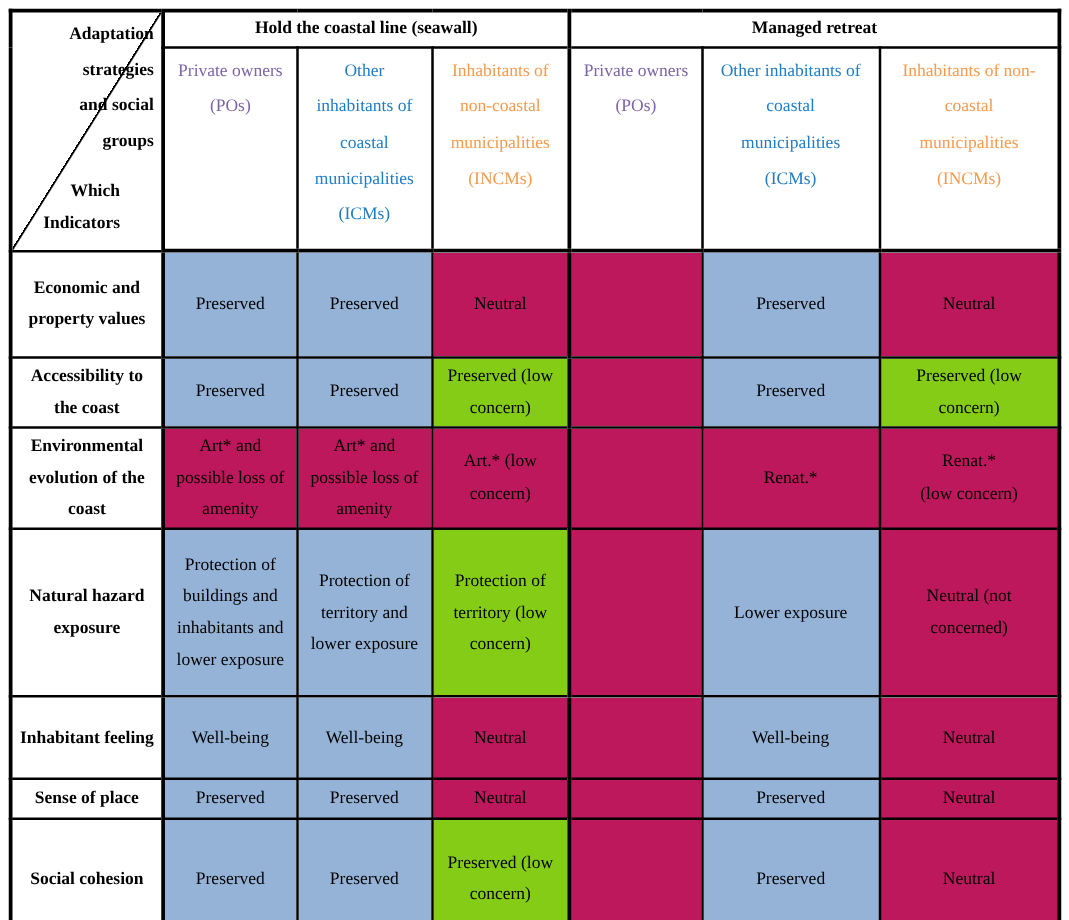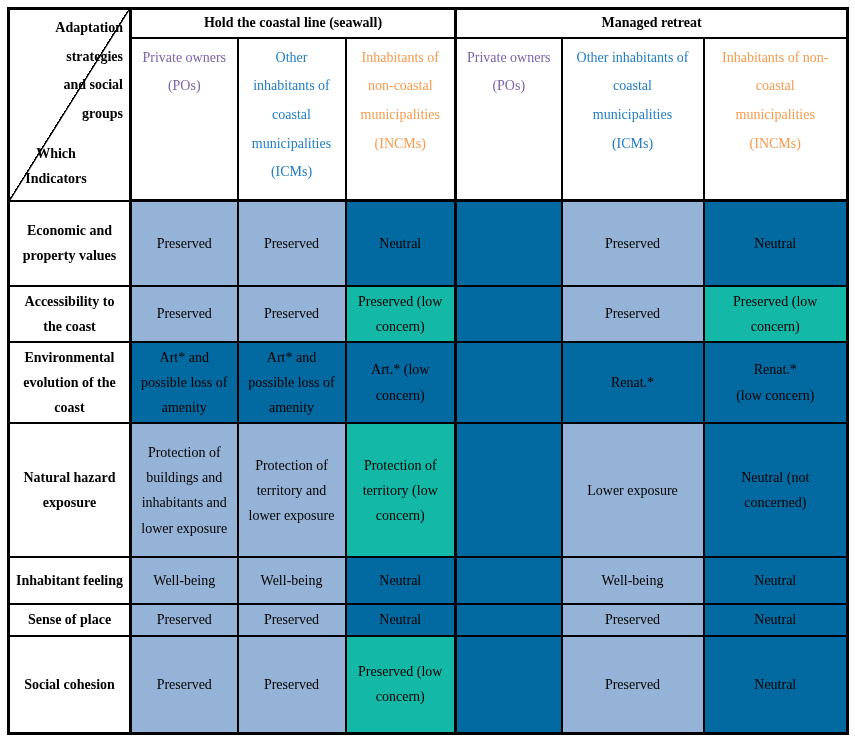--- a/index.html
+++ b/index.html
@@ -75,39 +75,39 @@
     position: absolute;
     top: 4px; right: 6px; left: 14px;
     text-align: right;
     font-weight: bold;
     line-height: 2.05;
   }
   .corner .corner-bottom {
     position: absolute;
     bottom: 8px; left: 6px;
     width: 80px;
-    text-align: center;
+    text-align: right;
     font-weight: bold;
     line-height: 1.8;
   }
 
   tbody th.indicator {
     font-weight: bold;
     background: #ffffff;
   }
   td.cell.bg-dark  { background: #95B3D7; }
-  td.cell.bg-light { background: #14b8a6; }
-  td.cell.bg-white { background: #0369a1; }
+  td.cell.bg-light { background: #84cc16; }
+  td.cell.bg-white { background: #be185d; }
 
   
   tbody tr:nth-child(1) { height: 85px; }
   tbody tr:nth-child(2) { height: 56px; }
   tbody tr:nth-child(3) { height: 81px; }
   tbody tr:nth-child(4) { height: 134px; }
-  tbody tr:nth-child(5) { height: 47px; margin-left: 14px; }
+  tbody tr:nth-child(5) { height: 66px; margin-left: 14px; }
   tbody tr:nth-child(6) { height: 29px; }
   tbody tr:nth-child(7) { height: 98px; }
 </style>
 </head>
 <body>
 
 <div class="page">
   <table class="matrix">
     <colgroup>
       <col style="width:122px">

